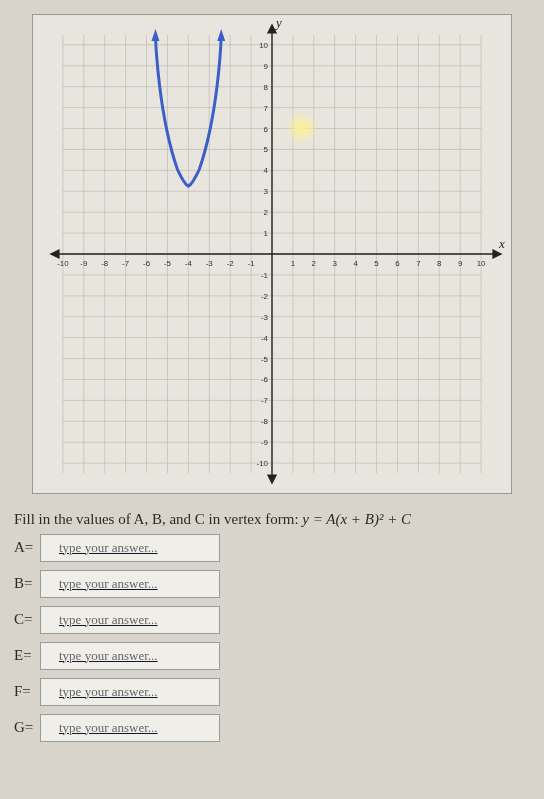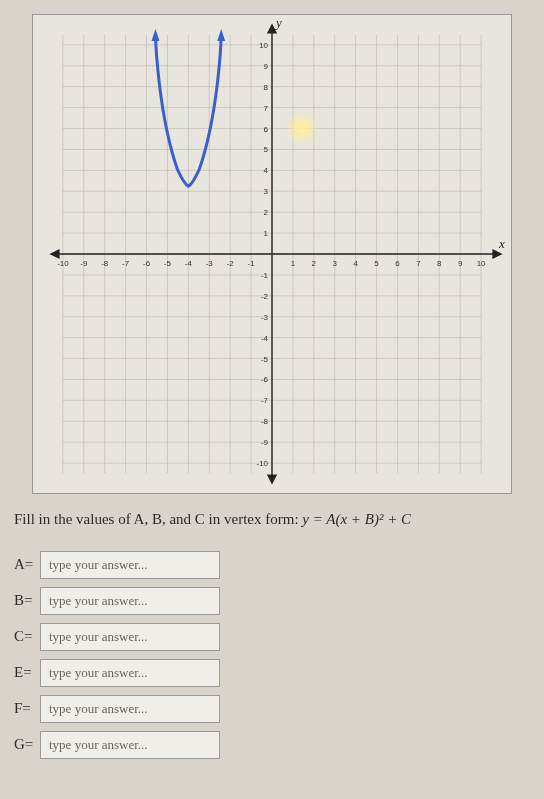--- a/index.html
+++ b/index.html
@@ -19,46 +19,47 @@
       background: #e8e5de;
       border: 1px solid #999;
     }
     .graph-svg {
       width: 100%;
       height: 100%;
     }
     .instructions {
       font-size: 15px;
       line-height: 1.5;
-      margin-bottom: 20px;
+      margin-bottom: 3px;
     }
     .instructions .math-expr {
       font-style: italic;
       font-family: 'Times New Roman', serif;
     }
     .answers { }
     .answer-row {
       display: flex;
       align-items: center;
       margin-bottom: 8px;
     }
     .answer-label {
       font-size: 15px;
       margin-right: 2px;
       width: 24px;
       text-align:left;
     }
     .answer-input {
       border: 1px solid #9a9a9a;
       background: #f0eee8;
-      padding: 5px 8px;
+      padding: 5px 18px;
       font-size: 13px;
       font-family: Georgia, serif;
-      color: #701a75;
+      color: #0f172a;
       width: 180px;
+      text-decoration: underline;
     }
     .answer-input::placeholder { color:#666; }
     .glow-spot {
       position: absolute;
       width: 34px; height: 34px;
       border-radius: 50%;
       background: radial-gradient(circle, rgba(255,240,150,0.95) 0%, rgba(255,240,150,0.5) 40%, rgba(255,240,150,0) 70%);
       pointer-events: none;
     }
   </style>

